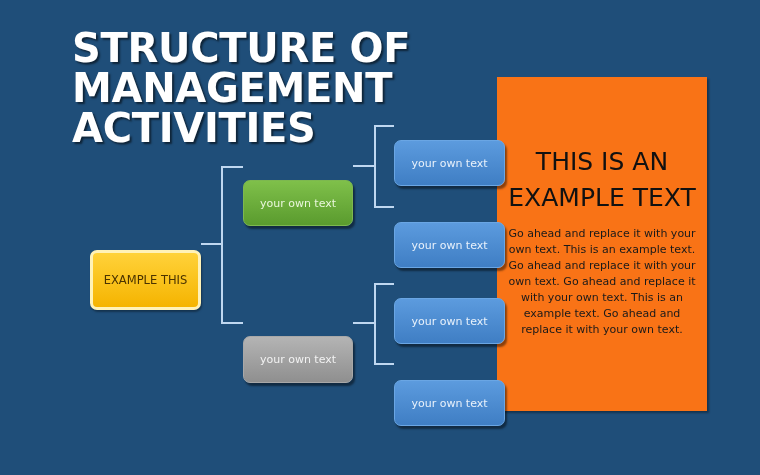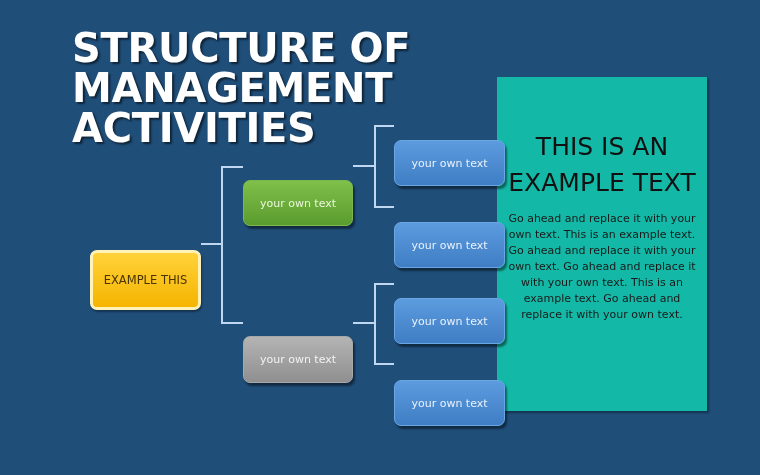--- a/index.html
+++ b/index.html
@@ -70,23 +70,23 @@
       background: linear-gradient(#5C9BDE, #3F7EC4);
       border: 1px solid #6AA6E4;
       color: #E8F1FB;
       box-shadow: 2px 3px 2px rgba(0,0,0,0.45);
     }
     .panel {
       position: absolute;
       left: 497px; top: 77px;
       width: 210px; height: 334px;
       box-sizing: border-box;
-      background: #14b8a6;
+      background: #f97316;
       box-shadow: 2px 2px 2px rgba(0,0,0,0.35);
-      padding: 0 10px;
+      padding: 15px 10px;
       text-align: center;
       z-index: 0;
     }
     .panel-heading {
       margin: 52px 0 0 0;
       font-family: "DejaVu Sans", sans-serif;
       font-weight: normal;
       font-size: 25px;
       line-height: 36px;
       color: #111111;

